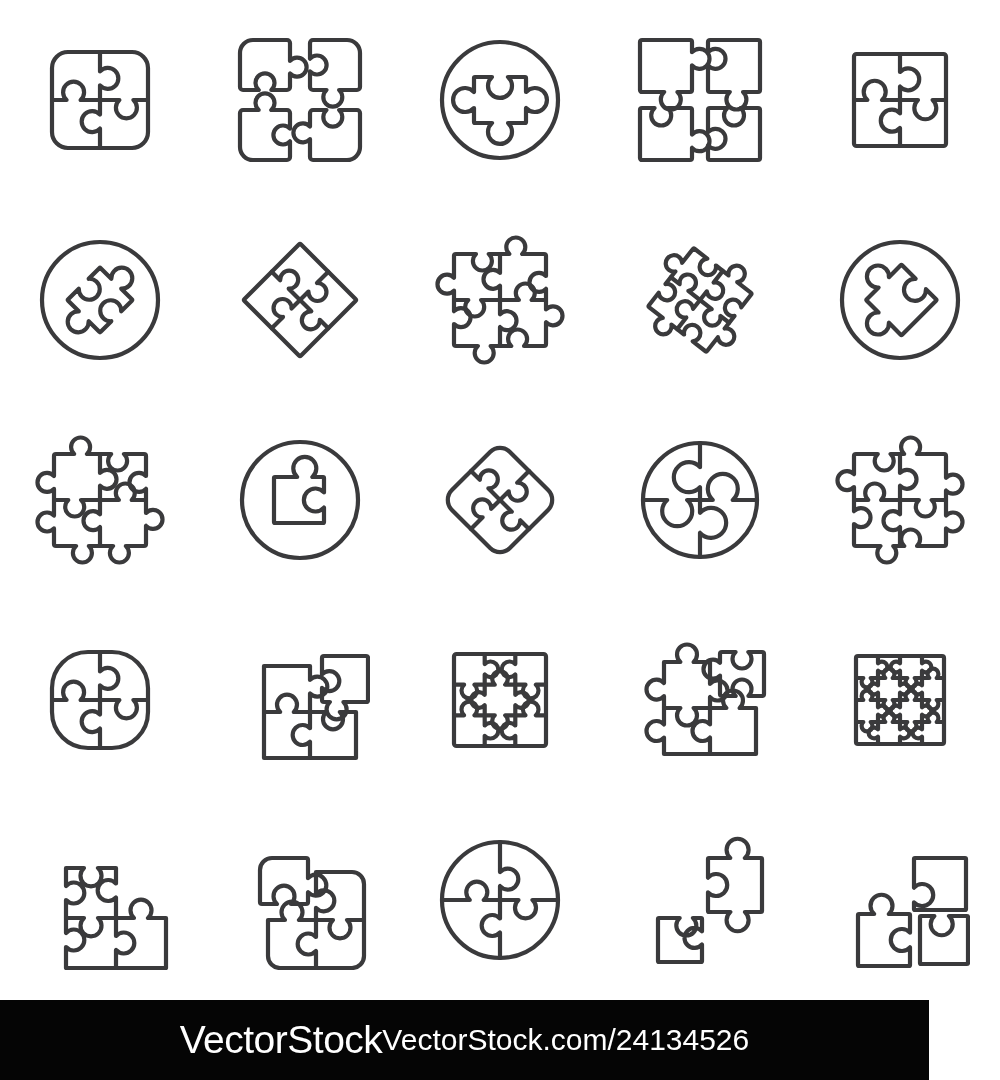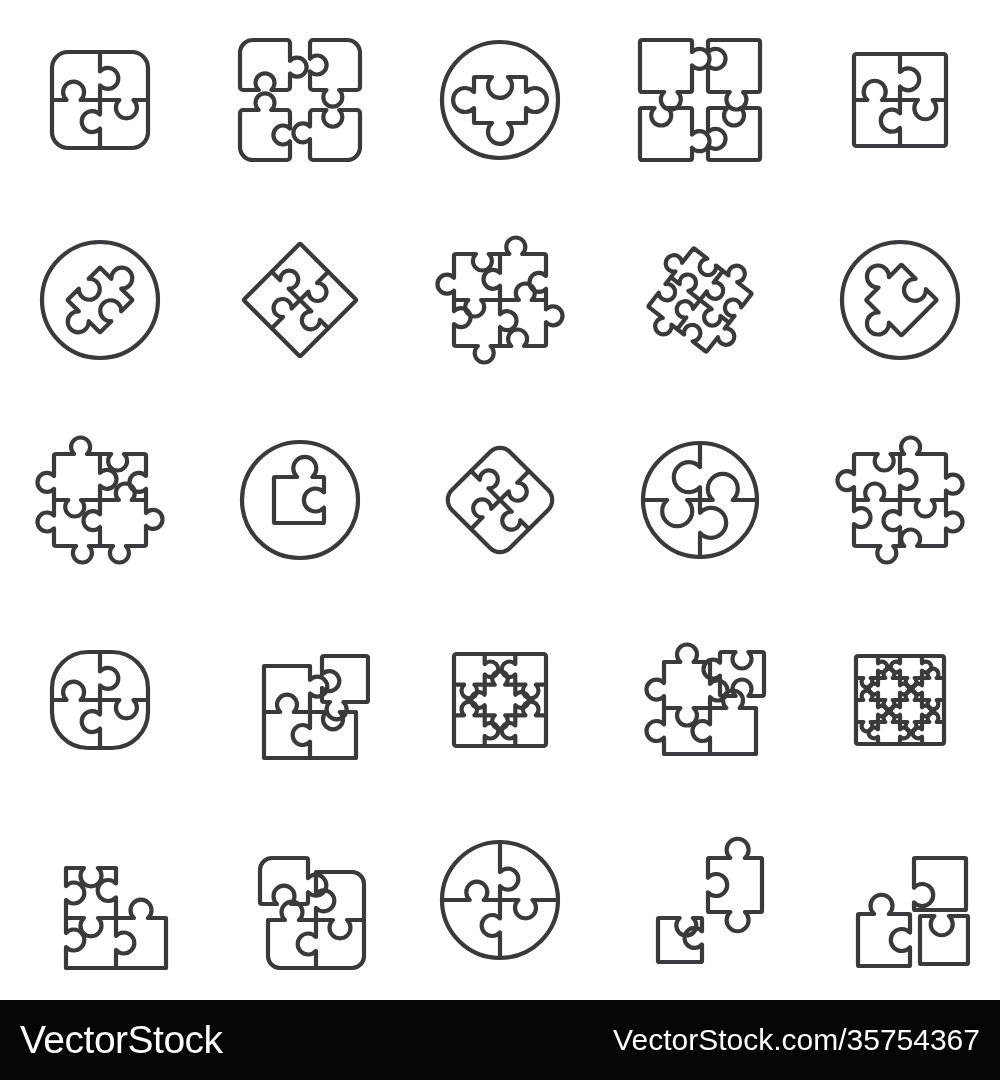--- a/index.html
+++ b/index.html
@@ -4,22 +4,22 @@
 <style>
   html,body{margin:0;padding:0;background:#ffffff;}
   .sheet{position:relative;width:1000px;height:1080px;background:#ffffff;overflow:hidden;
          font-family:"Liberation Sans",sans-serif;}
   .icons-grid{position:absolute;top:30px;left:30px;display:grid;
               grid-template-columns:repeat(5,140px);grid-auto-rows:140px;gap:60px;}
   .icon-cell{width:140px;height:140px;}
   .icon-cell svg{display:block;}
   .icon-cell svg *{fill:none;stroke:var(--icon-stroke,#3a3a3c);stroke-width:4.2;
                    stroke-linecap:round;stroke-linejoin:round;}
-  .watermark-bar{position:absolute;left:0;top:1000px;width:1000px;height:80px;
-                 display:flex;justify-content:space-between;align-items:center;
+  .watermark-bar{position:absolute;left:0;top:1000px;width:929px;height:80px;
+                 display:flex;justify-content:center;align-items:center;
                  padding:0 20px;box-sizing:border-box;}
   .brand-text{font-size:39px;font-weight:400;letter-spacing:-0.5px;}
   .ref-text{font-size:30px;font-weight:400;letter-spacing:0;}
 </style>
 </head>
 <body>
 
 <div class="sheet" style="background: rgb(255, 255, 255);">
   <div class="icons-grid" id="icons-grid">
       <div class="icon-cell" title="four piece puzzle in rounded square">
@@ -227,15 +227,15 @@
       <div class="icon-cell" title="three puzzle pieces with gaps">
         <svg width="140" height="140" viewBox="0 0 140 140" aria-hidden="true">
           <path d="M85 28L135 28A1 1 0 0 1 136 29L136 79A1 1 0 0 1 135 80L85 80A1 1 0 0 1 84 79L84 72.3A11 11 0 1 0 84 57.7L84 29A1 1 0 0 1 85 28Z"></path>
           <path d="M29 84L44.2 84A11 11 0 1 1 58.8 84L79 84A1 1 0 0 1 80 85L80 102.7A11 11 0 1 0 80 117.3L80 135A1 1 0 0 1 79 136L29 136A1 1 0 0 1 28 135L28 85A1 1 0 0 1 29 84Z"></path>
           <path d="M91 86L104.4 86A11 11 0 1 0 119 86L137 86A1 1 0 0 1 138 87L138 133A1 1 0 0 1 137 134L91 134A1 1 0 0 1 90 133L90 87A1 1 0 0 1 91 86Z"></path>
         </svg>
       </div>
     </div>
   <div class="watermark-bar" id="watermark-bar" style="background: rgb(5, 5, 5); color: rgb(255, 255, 255);">
     <span class="brand-text">VectorStock</span>
-    <span class="ref-text">VectorStock.com/35754367</span>
+    <span class="ref-text">VectorStock.com/24134526</span>
   </div>
 </div>
 
 </body></html>

